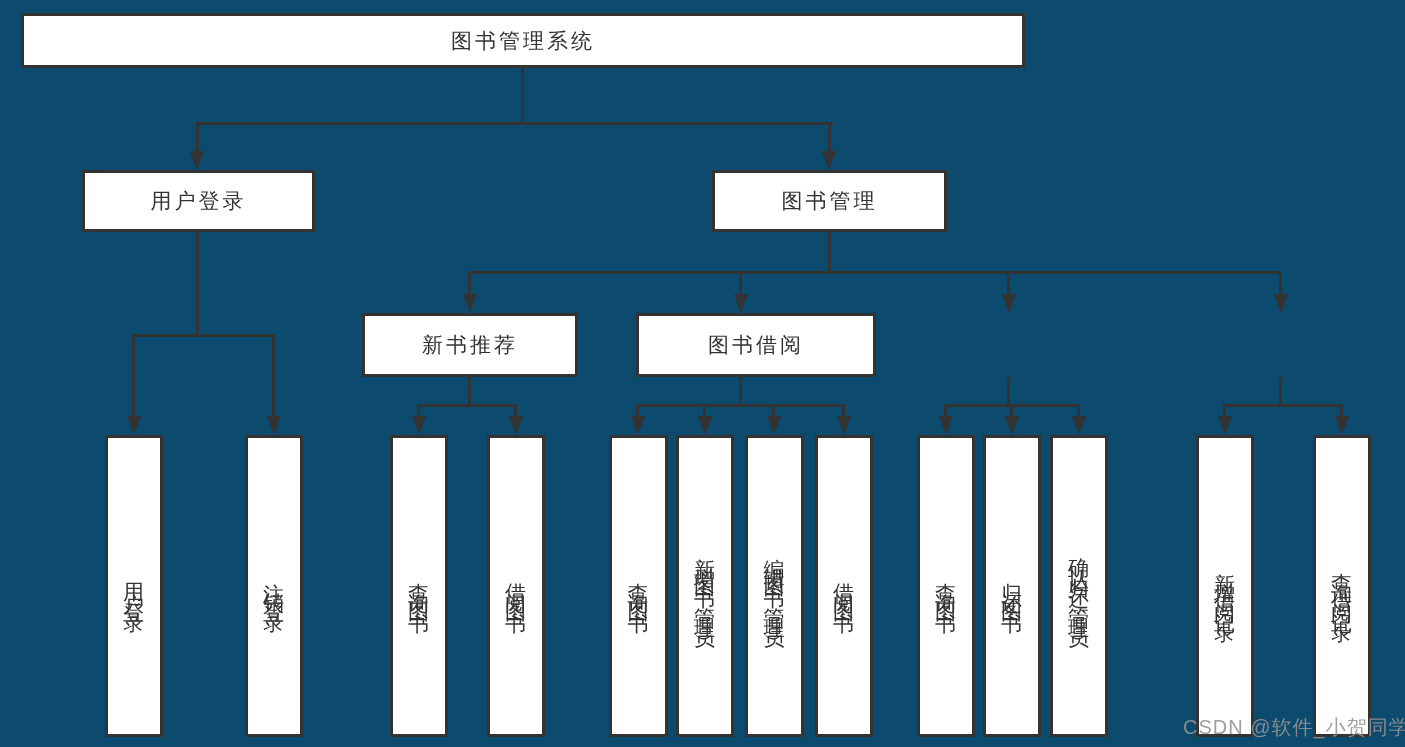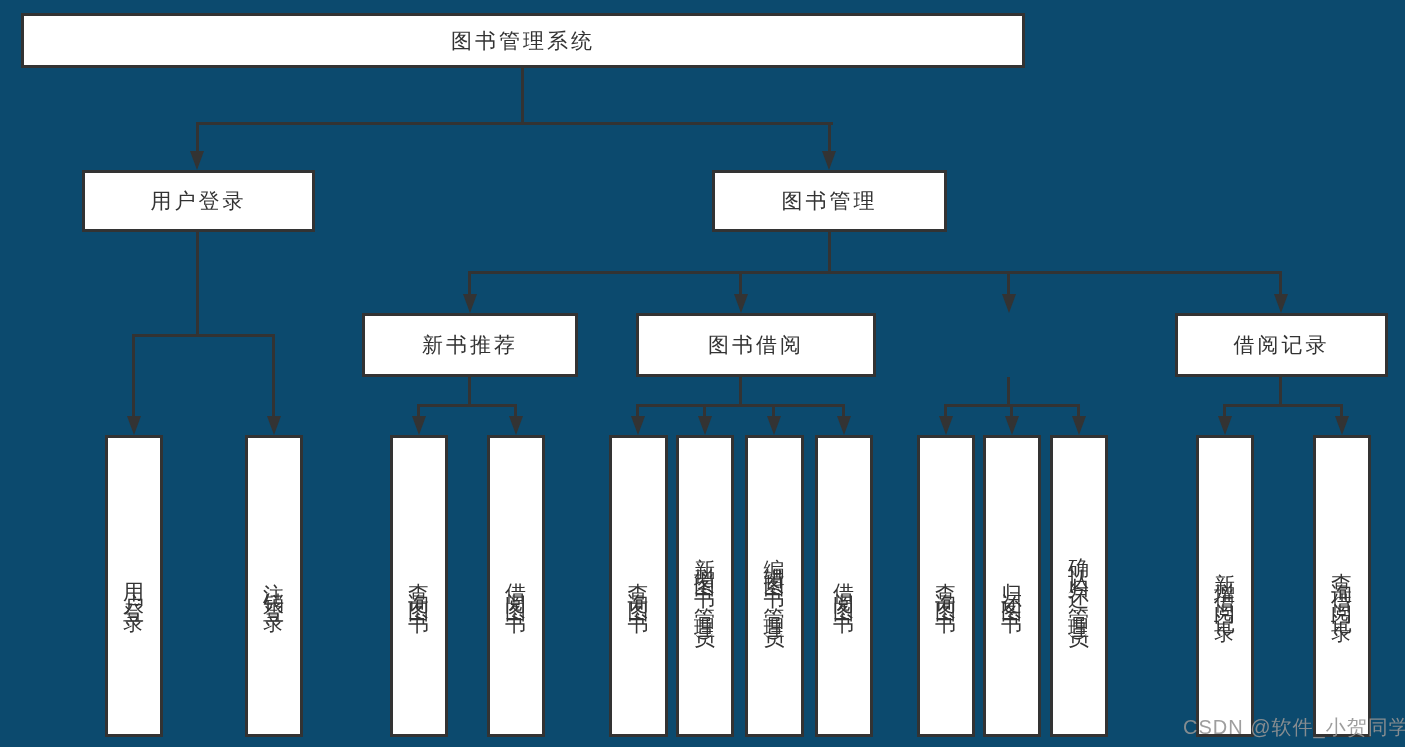--- a/index.html
+++ b/index.html
@@ -73,23 +73,20 @@
 
   <div class="box" style="left:712px; top:170px; width:235px; height:62px;">
     <span class="hlabel">图书管理</span>
   </div>
 
   <div class="box" style="left:636px; top:313px; width:240px; height:64px;">
     <span class="hlabel">图书借阅</span>
   </div>
 
 
-  <div class="box" style="left:1175px; top:313px; width:213px; height:64px;">
-    <span class="hlabel">借阅记录</span>
-  </div>
 
   <div class="box" style="left:105px; top:435px; width:58px; height:302px;">
     <span class="vlabel">用户登录</span>
   </div>
 
   <div class="box" style="left:245px; top:435px; width:58px; height:302px;">
     <span class="vlabel">注销登录</span>
   </div>
 
   <div class="box" style="left:390px; top:435px; width:58px; height:302px;">

